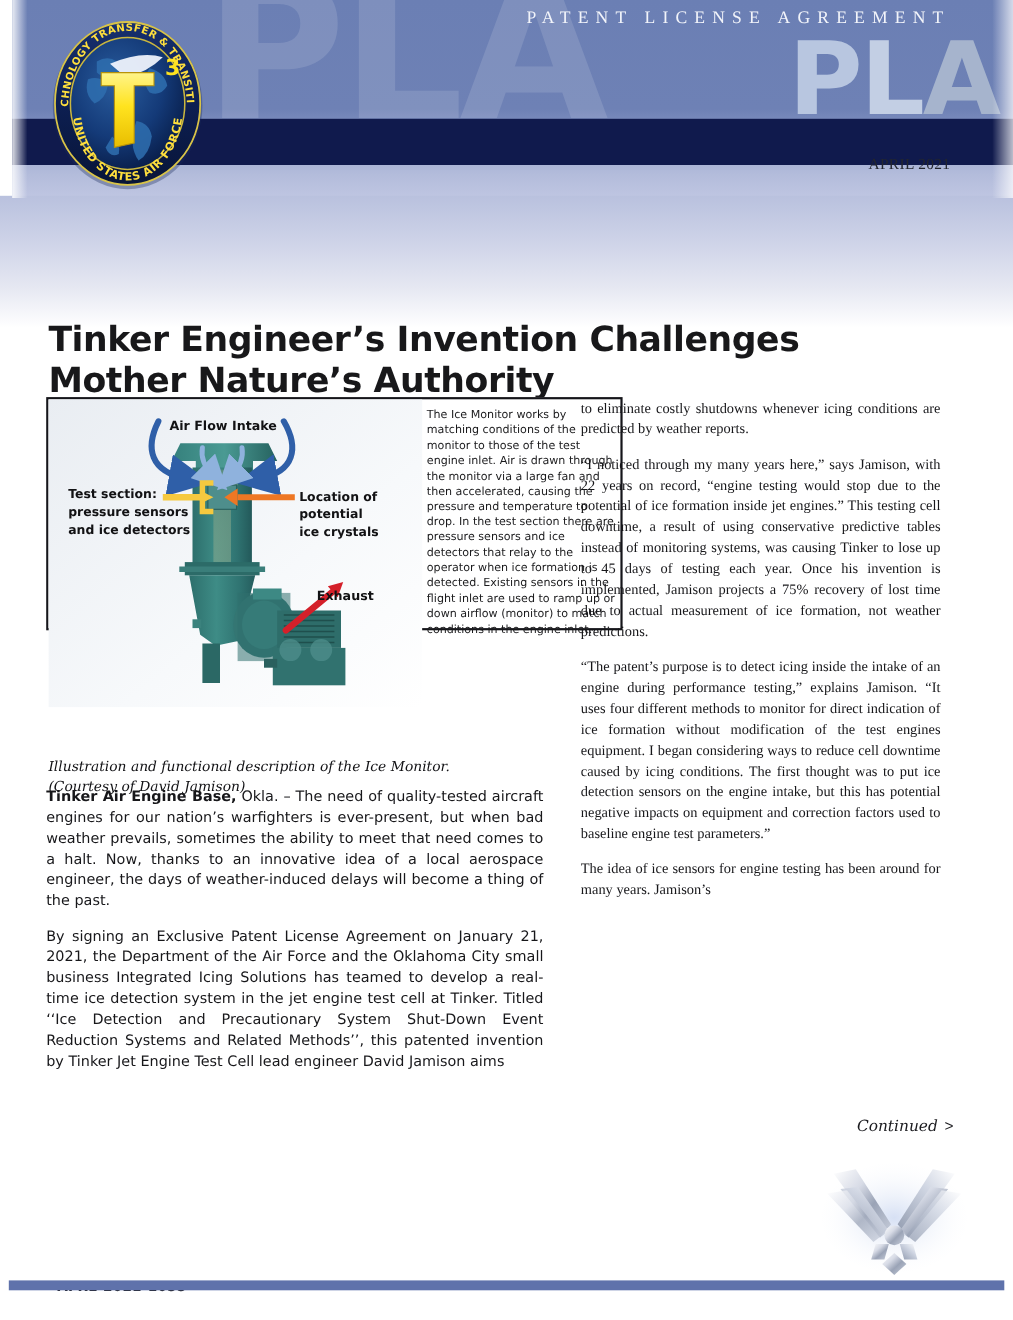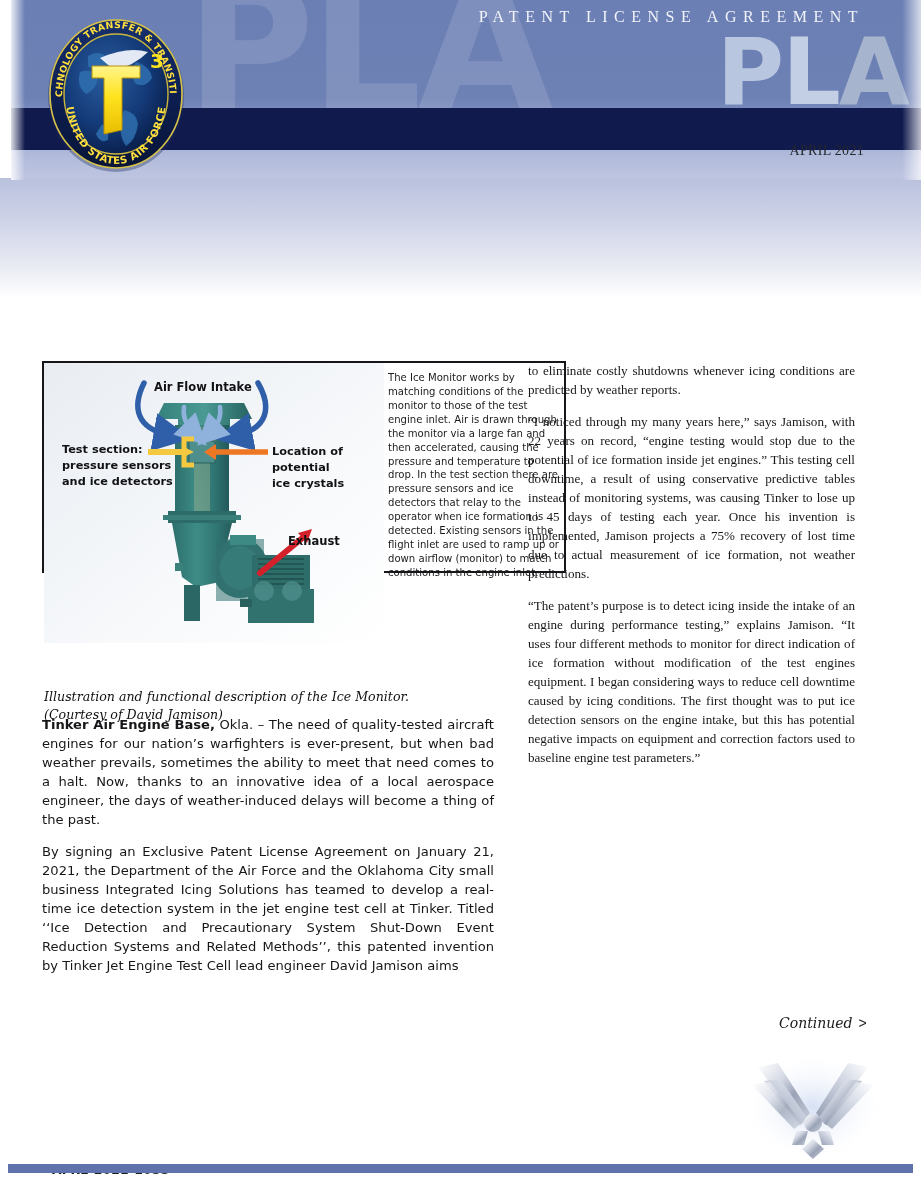--- a/index.html
+++ b/index.html
@@ -300,20 +300,24 @@
     <text font-family="DejaVu Sans, sans-serif" font-size="9.3" font-weight="bold" fill="#ffdf3d" letter-spacing="0.4">
       <textPath href="#arcTop" startOffset="50%" text-anchor="middle">TECHNOLOGY TRANSFER &amp; TRANSITION</textPath>
     </text>
     <text font-family="DejaVu Sans, sans-serif" font-size="10.2" font-weight="bold" fill="#ffdf3d" letter-spacing="0.5">
       <textPath href="#arcBot" startOffset="50%" text-anchor="middle">UNITED STATES AIR FORCE</textPath>
     </text>
   </svg>
 
   <div class="body-grad"></div>
 
+  <h1 class="headline">
+    <span>Tinker Engineer’s Invention Challenges</span><br>
+    <span>Mother Nature’s Authority</span>
+  </h1>
 
   <div class="figure-box">
     <svg class="fig-img" viewBox="0 0 340 280">
       <defs>
         <linearGradient id="bgFade" x1="0" y1="0" x2="1" y2="1">
           <stop offset="0%" stop-color="#e9edf2"></stop>
           <stop offset="60%" stop-color="#f7f9fb"></stop>
           <stop offset="100%" stop-color="#ffffff"></stop>
         </linearGradient>
         <linearGradient id="tealG" x1="0" y1="0" x2="1" y2="0">
@@ -413,20 +417,21 @@
 
   <div class="col-left">
     <p><span class="lede">Tinker Air Engine Base,</span><span> Okla. – The need of quality-tested aircraft engines for our nation’s warfighters is ever-present, but when bad weather prevails, sometimes the ability to meet that need comes to a halt.  Now, thanks to an innovative idea of a local aerospace engineer, the days of weather-induced delays will become a thing of the past.</span></p>
     <p>By signing an Exclusive Patent License Agreement on January 21, 2021, the Department of the Air Force and the Oklahoma City small business Integrated Icing Solutions has teamed to develop a real-time ice detection system in the jet engine test cell at Tinker. Titled ‘‘Ice Detection and Precautionary System Shut-Down Event Reduction Systems and Related Methods’’, this patented invention by Tinker Jet Engine Test Cell lead engineer David Jamison aims</p>
   </div>
 
   <div class="col-right">
     <p>to eliminate costly shutdowns whenever icing conditions are predicted by weather reports.</p>
     <p>“I noticed through my many years here,” says Jamison, with 22 years on record, “engine testing would stop due to the potential of ice formation inside jet engines.”  This testing cell downtime, a result of using conservative predictive tables instead of monitoring systems, was causing Tinker to lose up to 45 days of testing each year.  Once his invention is implemented, Jamison projects a 75% recovery of lost time due to actual measurement of ice formation, not weather predictions.</p>
     <p>“The patent’s purpose is to detect icing inside the intake of an engine during performance testing,” explains Jamison.  “It uses four different methods to monitor for direct indication of ice formation without modification of the test engines equipment.   I began considering ways to reduce cell downtime caused by icing conditions.  The first thought was to put ice detection sensors on the engine intake, but this has potential negative impacts on equipment and correction factors used to baseline engine test parameters.”</p>
+    <p>The idea of ice sensors for engine testing has been around for many years.  Jamison’s</p>
   </div>
 
   <div class="continued">
     <span>Continued</span><span class="chev">&gt;</span>
   </div>
 
   <svg class="af-logo" viewBox="0 0 150 110">
     <defs>
       <linearGradient id="silverG" x1="0" y1="0" x2="1" y2="1">
         <stop offset="0%" stop-color="#ffffff"></stop>

